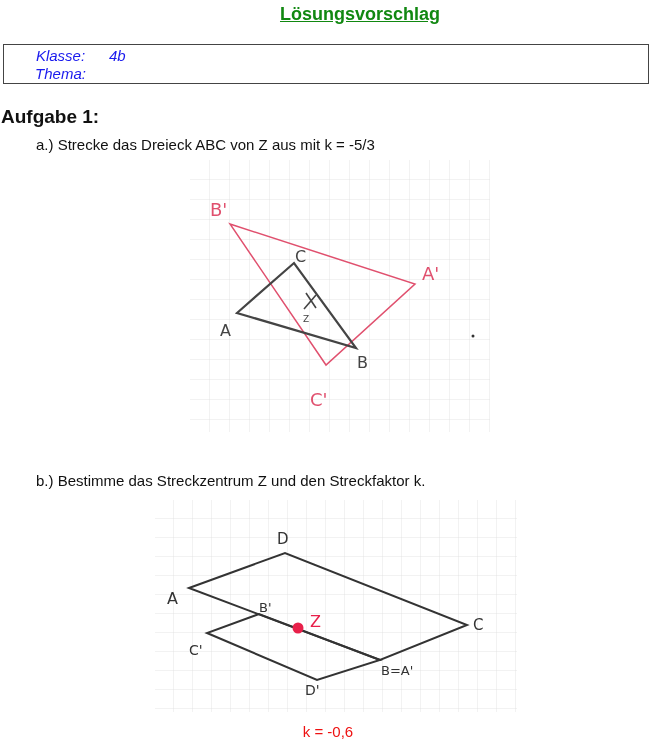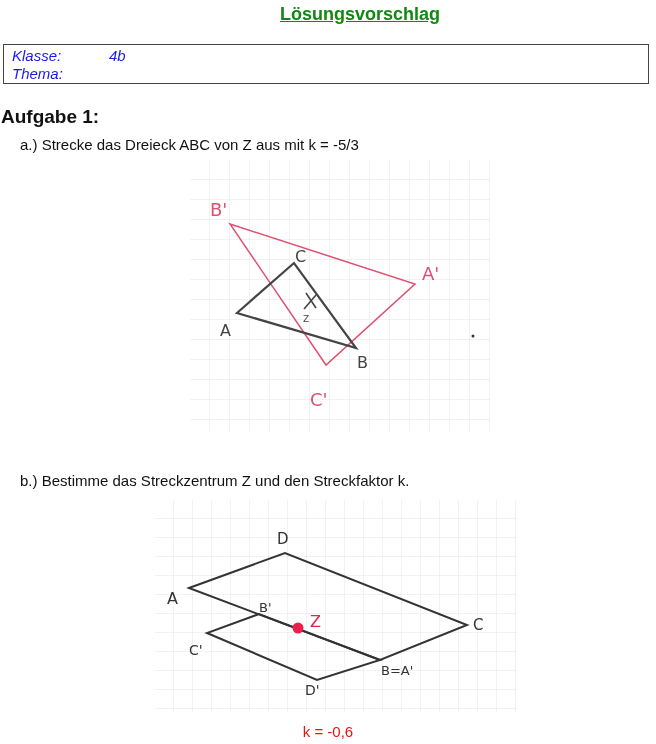--- a/index.html
+++ b/index.html
@@ -3,24 +3,24 @@
 <meta charset="utf-8">
 <style>
   html, body { margin:0; padding:0; background:#ffffff; }
   body { width:656px; height:744px; position:relative; overflow:hidden;
          font-family:"Liberation Sans", sans-serif; color:#111; }
   .title { position:absolute; left:0; top:4px; width:656px; text-align:center;
            font-size:18px; font-weight:bold; color:#118811; text-decoration:underline;margin-left:32px; }
   .infobox { position:absolute; left:3px; top:44px; width:646px; height:40px;
              border:1px solid #444; box-sizing:border-box; padding:2px 8px;
              color:#1a1aee; font-style:italic; font-size:15px; line-height:18px; }
-  .inforow { display:flex; }
+  .inforow { display:flex;text-align:center; }
   .inforow .k { width:97px; }
   .task-h { position:absolute; left:1px; top:106px; font-weight:bold; font-size:19px; }
-  .sub { position:absolute; left:20px; font-size:15px;text-align:right; }
+  .sub { position:absolute; left:36px; font-size:15px;text-align:right; }
   .fig { position:absolute; }
   .kval { position:absolute; left:0; width:656px; top:723px; text-align:center;
           color:#ee1111; font-size:15px; }
   .hand { font-family:"DejaVu Sans", sans-serif; }
 </style>
 </head>
 <body>
 
 <div class="title">Lösungsvorschlag</div>
 

